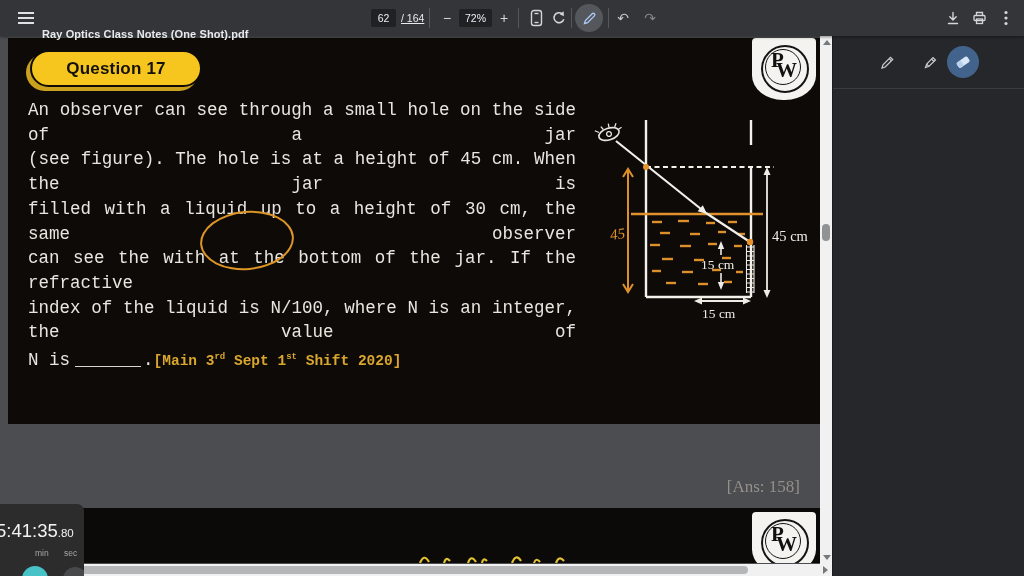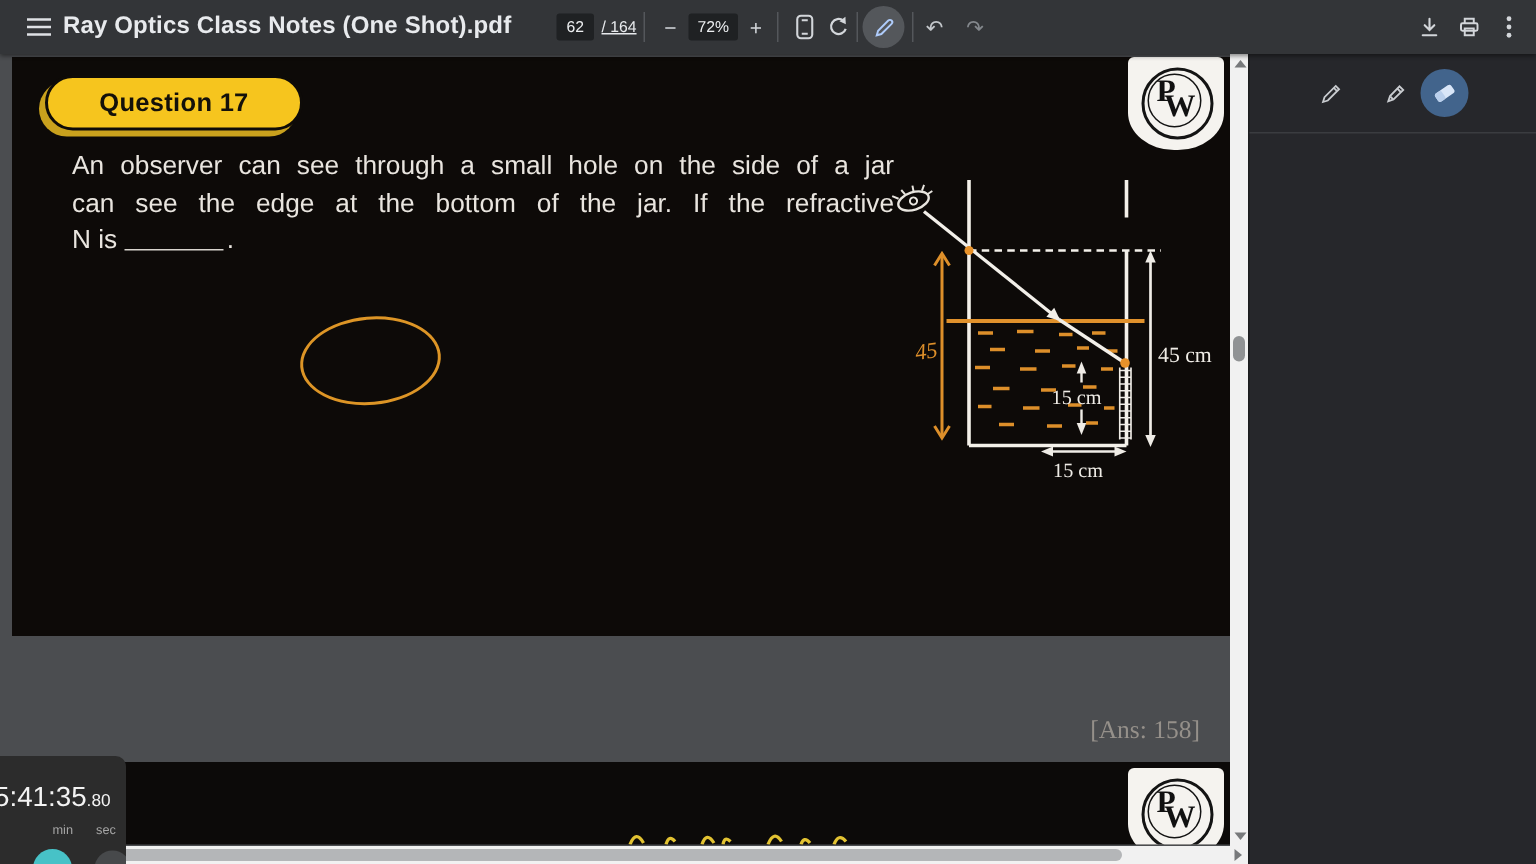--- a/index.html
+++ b/index.html
@@ -3,21 +3,21 @@
 <meta charset="utf-8">
 <style>
   html,body{margin:0;padding:0;background:#000;}
   .screen{position:relative;width:1024px;height:576px;overflow:hidden;
           background:#4b4d50;font-family:"Liberation Sans",sans-serif;}
 
   
   .toolbar{position:absolute;left:0;top:0;width:1024px;height:36px;background:#333538;
            box-shadow:0 1px 3px rgba(0,0,0,.45);z-index:30;}
   .tb-item{position:absolute;top:0;height:36px;display:flex;align-items:center;color:#e8eaed;}
-  .tb-title{left:42px;font-size:16px;font-weight:bold;letter-spacing:.1px;}
+  .tb-title{left:42px;font-size:11px;font-weight:bold;letter-spacing:.1px;margin-top:16px;}
   .tb-box{background:#1f2123;border-radius:2px;color:#eceef0;font-size:10.5px;
           display:flex;align-items:center;justify-content:center;}
   .tb-sep{position:absolute;top:8px;width:1px;height:20px;background:#54575b;}
   .tb-btn{position:absolute;top:0;height:36px;display:flex;align-items:center;justify-content:center;
           color:#d3d6da;cursor:default;}
   .glyph{font-size:14px;line-height:1;}
   .annot-circle{position:absolute;left:575px;top:4px;width:28px;height:28px;border-radius:50%;
                 background:#54575b;display:flex;align-items:center;justify-content:center;}
 
   
@@ -33,22 +33,22 @@
   .hthumb{position:absolute;left:3px;top:2px;width:745px;height:8px;background:#b4b6b8;border-radius:4px;}
   .arr{position:absolute;width:0;height:0;}
   .arr-up{left:3px;top:4px;border-left:4px solid transparent;border-right:4px solid transparent;border-bottom:5px solid #77797b;}
   .arr-down{left:3px;top:519px;border-left:4px solid transparent;border-right:4px solid transparent;border-top:5px solid #77797b;}
   .arr-right{left:823px;top:2px;border-top:4px solid transparent;border-bottom:4px solid transparent;border-left:5px solid #77797b;}
 
   
   .badge{position:absolute;left:22px;top:12px;width:168px;height:33px;background:#f6c51e;
          border:2.5px solid #0e0b08;border-radius:19px;display:flex;align-items:center;justify-content:center;
          box-shadow:-4px 4px 0 0 #c9a11d;color:#14110a;font-weight:bold;font-size:17px;letter-spacing:.2px;}
-  .qtext{position:absolute;left:40px;top:60px;width:548px;color:#e9e5df;
-         font-family:Liberation Sans, sans-serif;font-size:17.5px;line-height:24.7px;}
+  .qtext{position:absolute;left:20px;top:60px;width:548px;color:#e9e5df;
+         font-family:Liberation Mono, monospace;font-size:17.5px;line-height:24.7px;}
   .qline{text-align:justify;text-align-last:justify;}
   .lastline{display:flex;align-items:baseline;}
   .blank{display:inline-block;width:66px;border-bottom:1.6px solid #d8d4ce;margin:0 2px -2px 5px;}
   .examtag{color:#d9a62e;font-weight:bold;font-size:14.5px;white-space:nowrap;}
   .examtag sup{font-size:9px;}
   .circle-annot{position:absolute;left:192px;top:173px;width:90px;height:55px;border:2.5px solid #dd9526;
                 border-radius:50%;transform:rotate(-5deg);}
   .answer{position:absolute;right:20px;top:413px;color:#95908a;font-family:"Liberation Serif",serif;font-size:17px;margin-top:26px;}
 
   
@@ -170,24 +170,30 @@
       <div class="pwlogo" style="left:744px;top:0;">
         <div class="ring1">
           <div class="ring2"></div>
           <span class="lp">P</span>
           <span class="lw">W</span>
         </div>
       </div>
 
       <div class="qtext">
         <div class="qline">An observer can see through a small hole on the side of a jar</div>
-        <div class="qline">can see the edge at the bottom of the jar. If the refractive</div>
+        <div class="qline">(see figure). The hole is at a height of 45 cm. When the jar is</div>
+        <div class="qline">filled with a liquid up to a height of 30 cm, the same observer</div>
+        <div class="qline">can see the with at the bottom of the jar. If the refractive</div>
+        <div class="qline">index of the liquid is N/100, where N is an integer, the value of</div>
         <div class="lastline">
           <span>
             <span>N is</span><span class="blank"></span><span>.</span>
+          </span>
+          <span class="examtag">
+            <span>[Main 3</span><sup>rd</sup><span> Sept 1</span><sup>st</sup><span> Shift 2020]</span>
           </span>
         </div>
       </div>
 
       <div class="circle-annot"></div>
 
       <svg class="figure" width="230" height="215" viewBox="0 0 230 215">
 
         <g stroke="#f4f1ea" stroke-width="2.4">
           <line x1="56" y1="8" x2="56" y2="185"></line>

